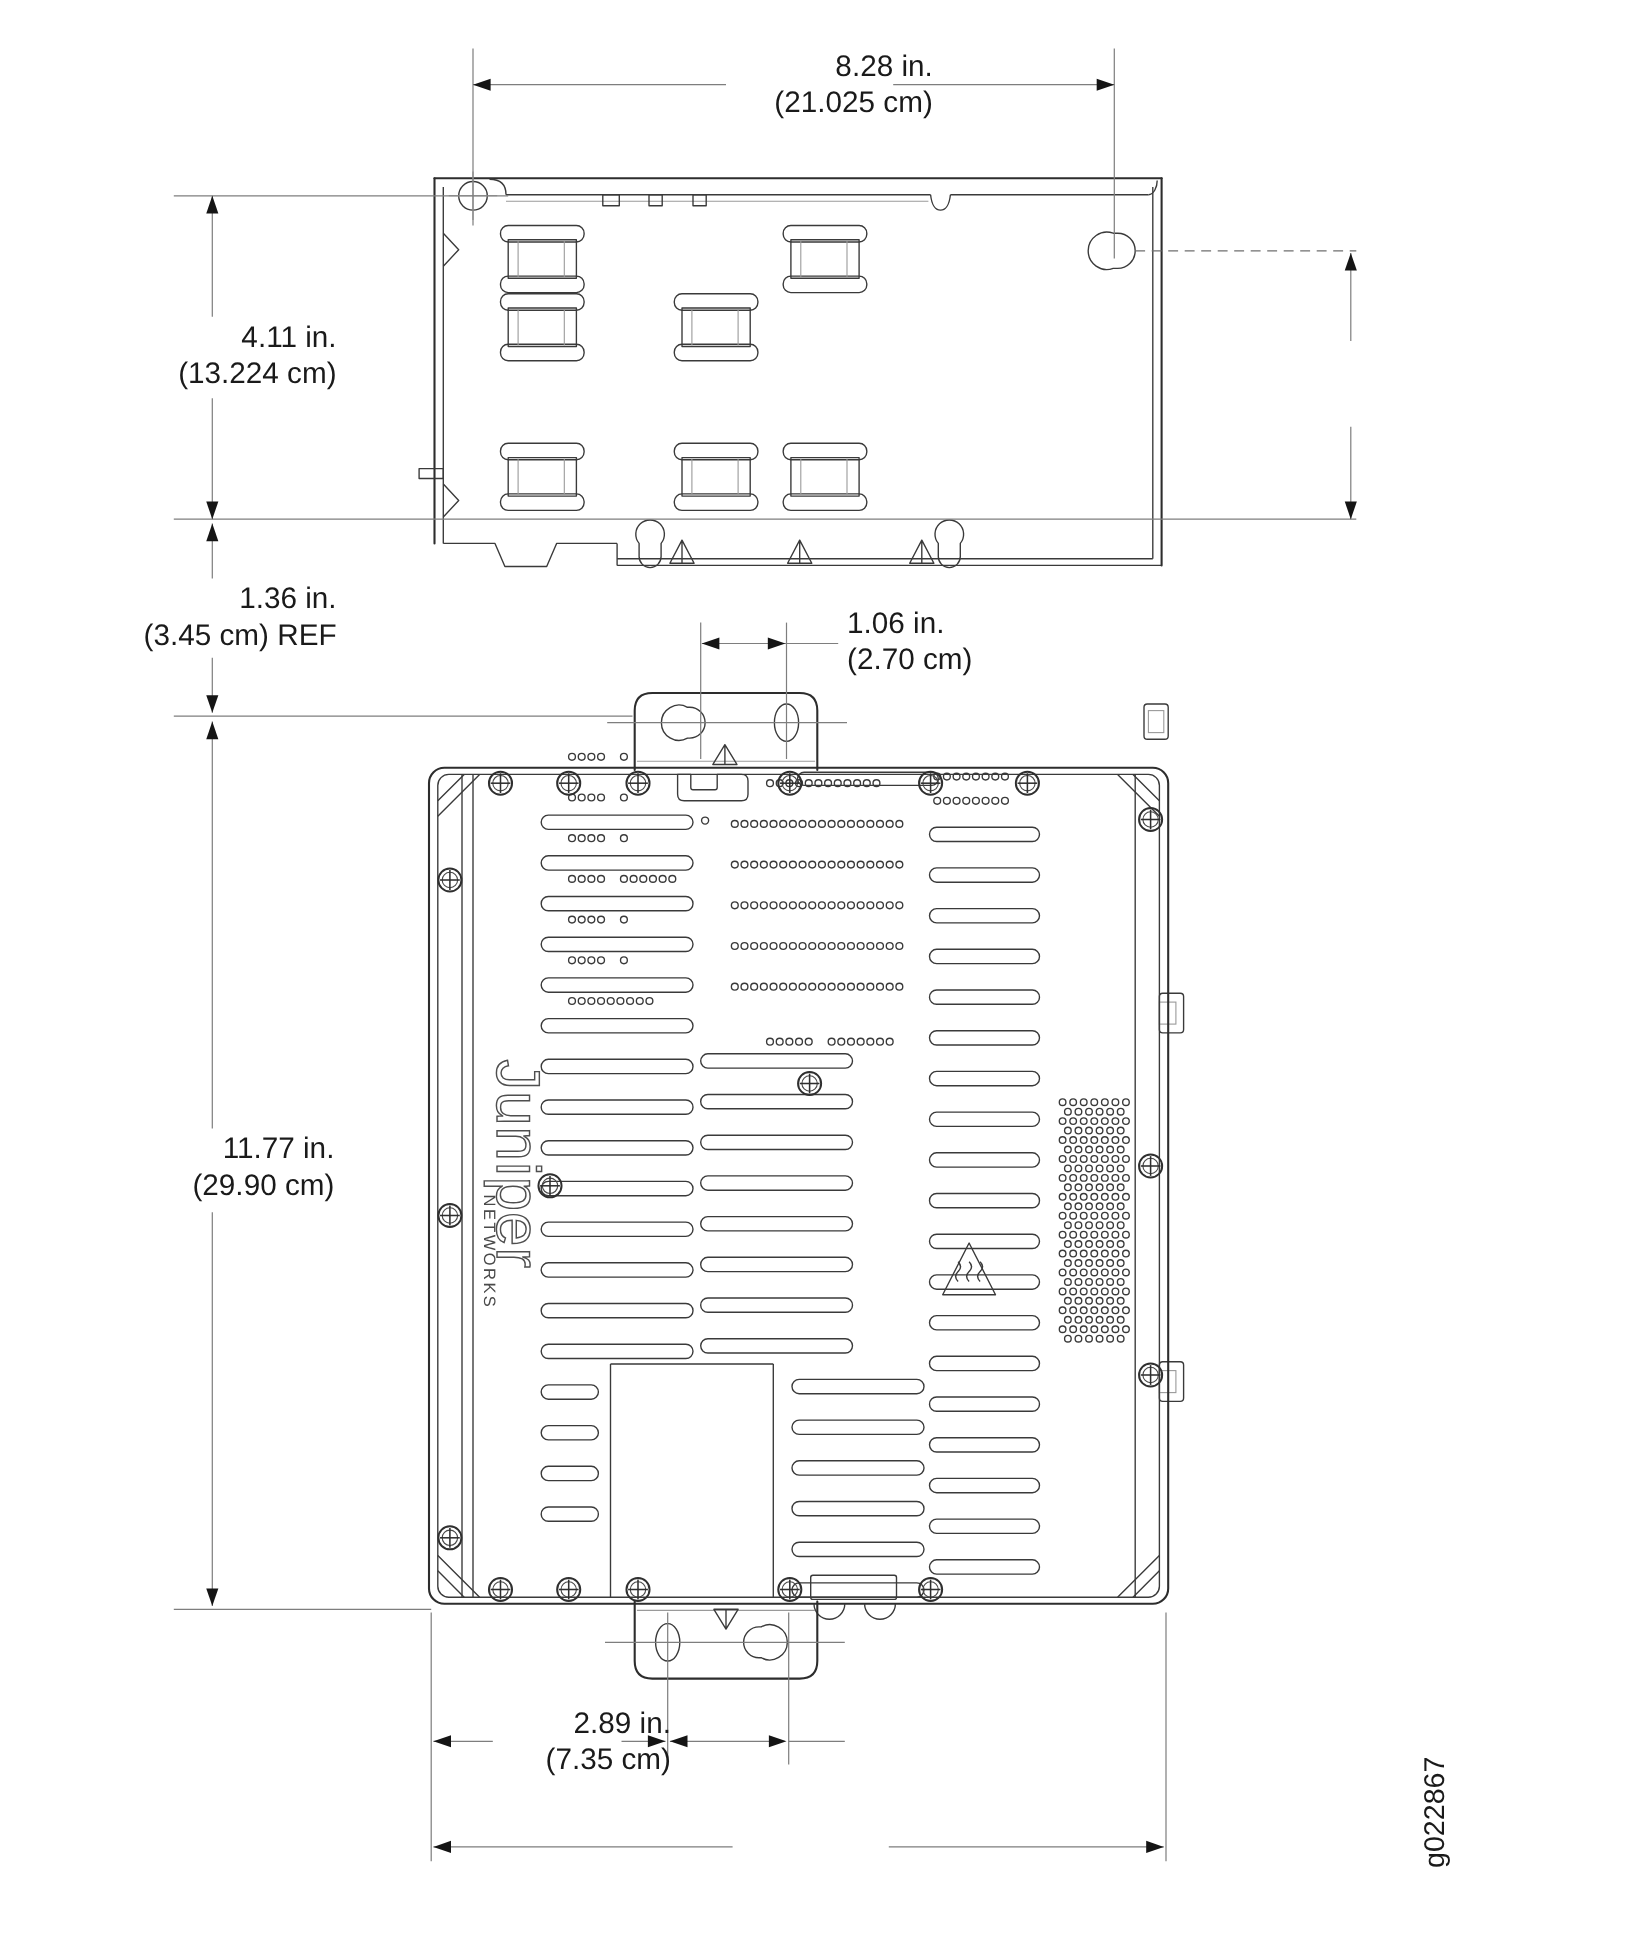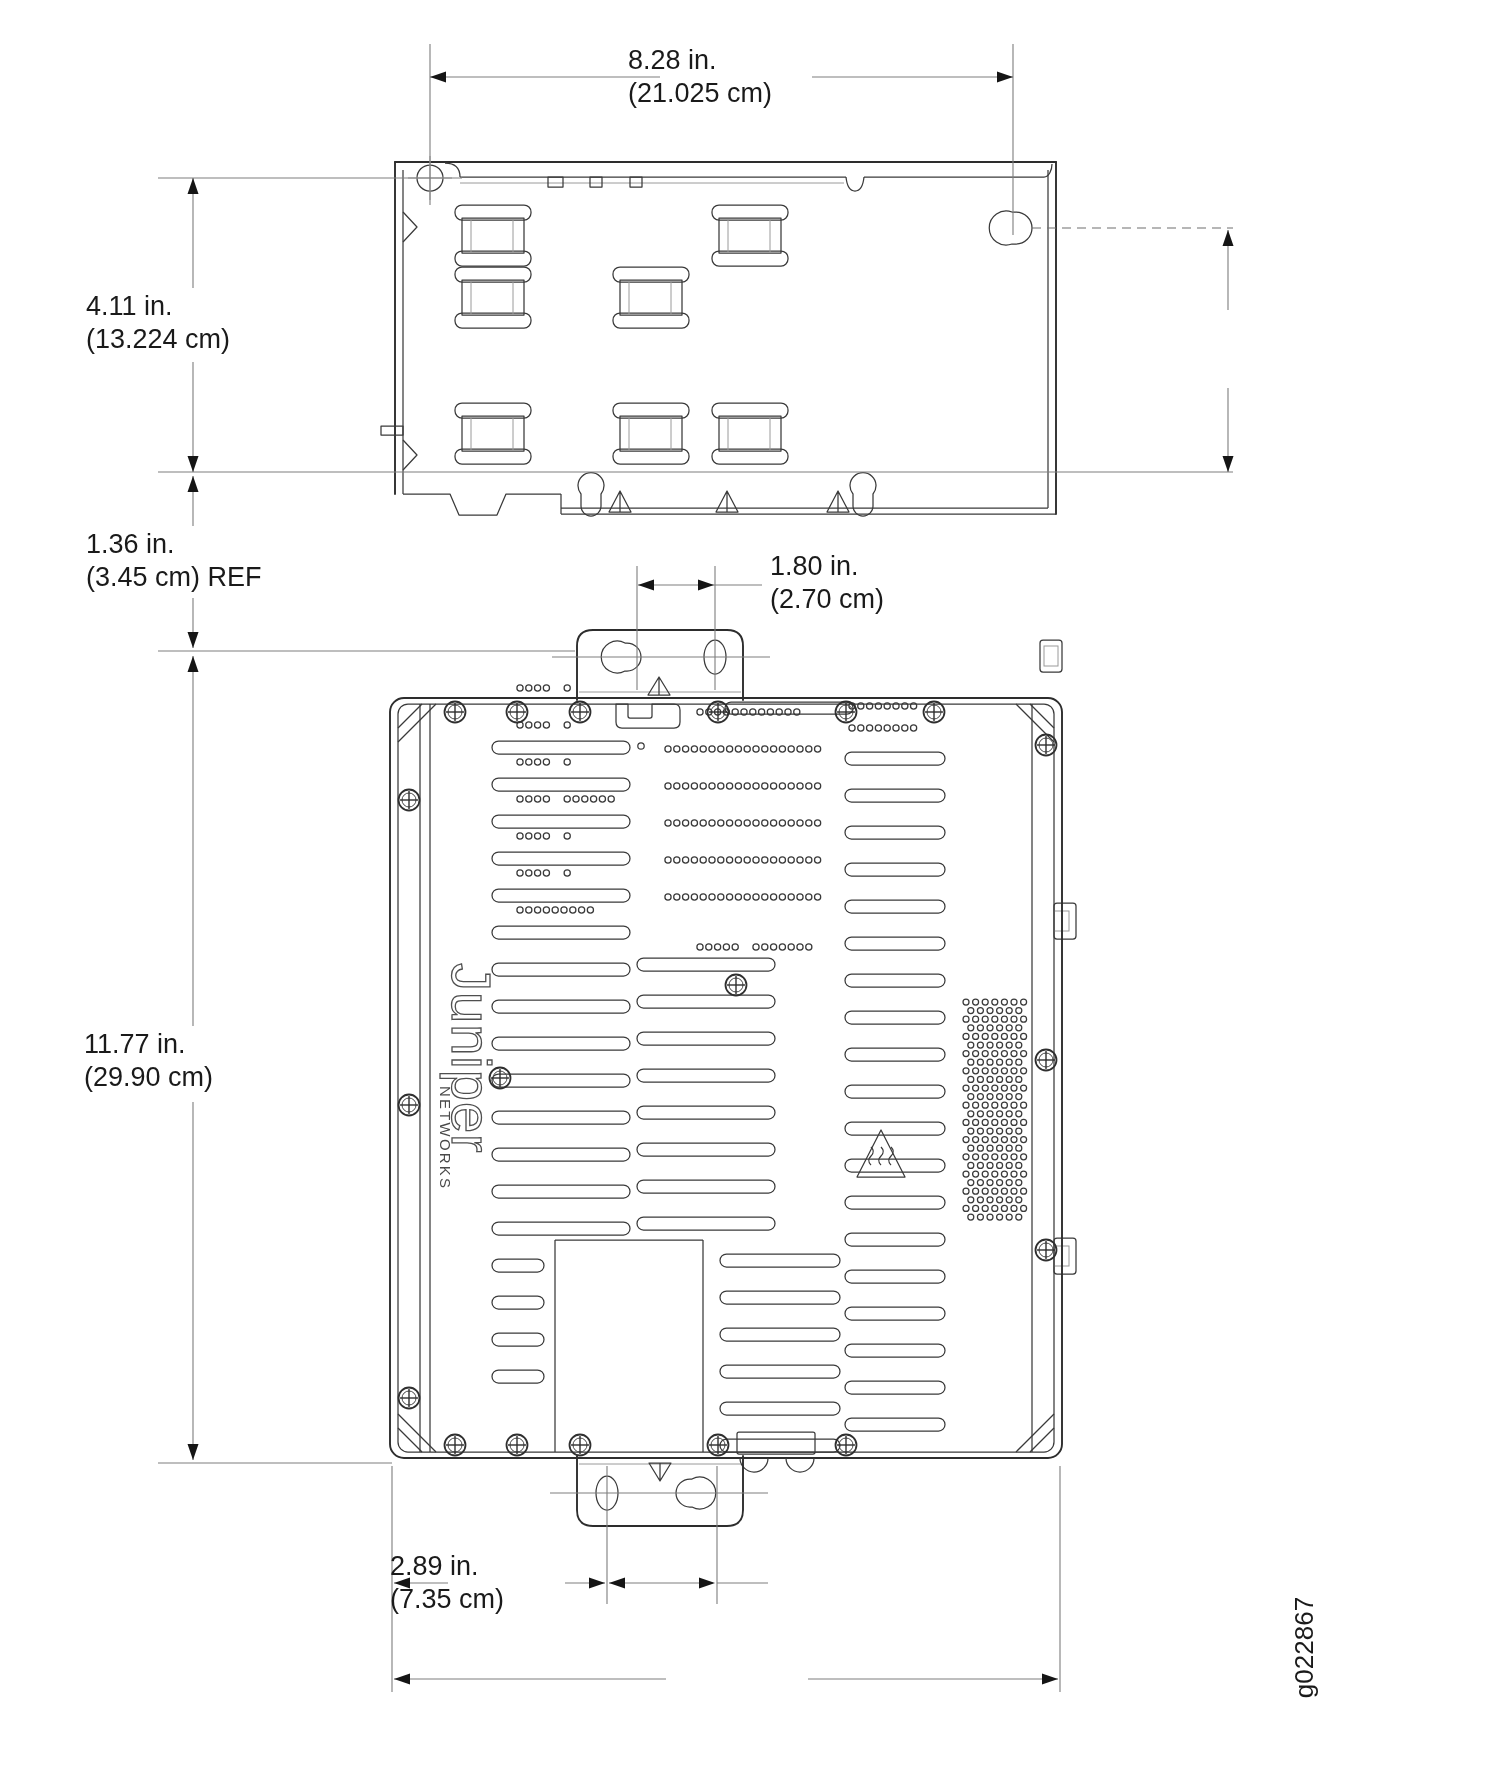--- a/index.html
+++ b/index.html
@@ -1,19 +1,19 @@
 <!DOCTYPE html>
 <html><head>
 <meta charset="utf-8">
 <style>
   html,body{margin:0;padding:0;background:#fff;}
   body{width:1500px;height:1770px;font-family:"Liberation Sans",sans-serif;}
   .canvas{position:relative;width:1500px;height:1770px;background:#fff;overflow:hidden;}
   .canvas > svg{position:absolute;left:0;top:0;}
-  .dim{position:absolute;font-size:27px;line-height:33px;color:#1a1a1a;text-align:left;white-space:nowrap;}
+  .dim{position:absolute;font-size:27px;line-height:33px;color:#1a1a1a;text-align:right;white-space:nowrap;}
   .dim.left{text-align:left;}
   .figid{position:absolute;font-size:26px;color:#1a1a1a;transform:rotate(-90deg);text-align:center;white-space:nowrap;}
   .p2{stroke:#2d2d2d;stroke-width:1.9;fill:none;stroke-linecap:round;stroke-linejoin:round;}
   .p1{stroke:#3a3a3a;stroke-width:1.25;fill:none;stroke-linejoin:round;}
   .pg{stroke:#9a9a9a;stroke-width:1;fill:none;}
   .dl{stroke:#7e7e7e;stroke-width:1.1;fill:none;}
   .dsh{stroke:#6f6f6f;stroke-width:1.1;fill:none;stroke-dasharray:9 6;}
   .ar{fill:#151515;stroke:none;}
   text.logo{fill:none;stroke:#4f4f4f;stroke-width:1.3;}
   text.logosub{fill:#4a4a4a;stroke:none;letter-spacing:2.2px;}
@@ -738,21 +738,21 @@
 </div>
 <div class="dim" style="left:86px;top:290px;width:220px">
   <div>4.11 in.</div>
   <div>(13.224 cm)</div>
 </div>
 <div class="dim" style="left:86px;top:528px;width:220px">
   <div>1.36 in.</div>
   <div>(3.45 cm) REF</div>
 </div>
 <div class="dim left" style="left:770px;top:550px;width:220px">
-  <div>1.80 in.</div>
+  <div>1.06 in.</div>
   <div>(2.70 cm)</div>
 </div>
 <div class="dim" style="left:84px;top:1028px;width:220px">
   <div>11.77 in.</div>
   <div>(29.90 cm)</div>
 </div>
 <div class="dim" style="left:390px;top:1550px;width:220px">
   <div>2.89 in.</div>
   <div>(7.35 cm)</div>
 </div>

